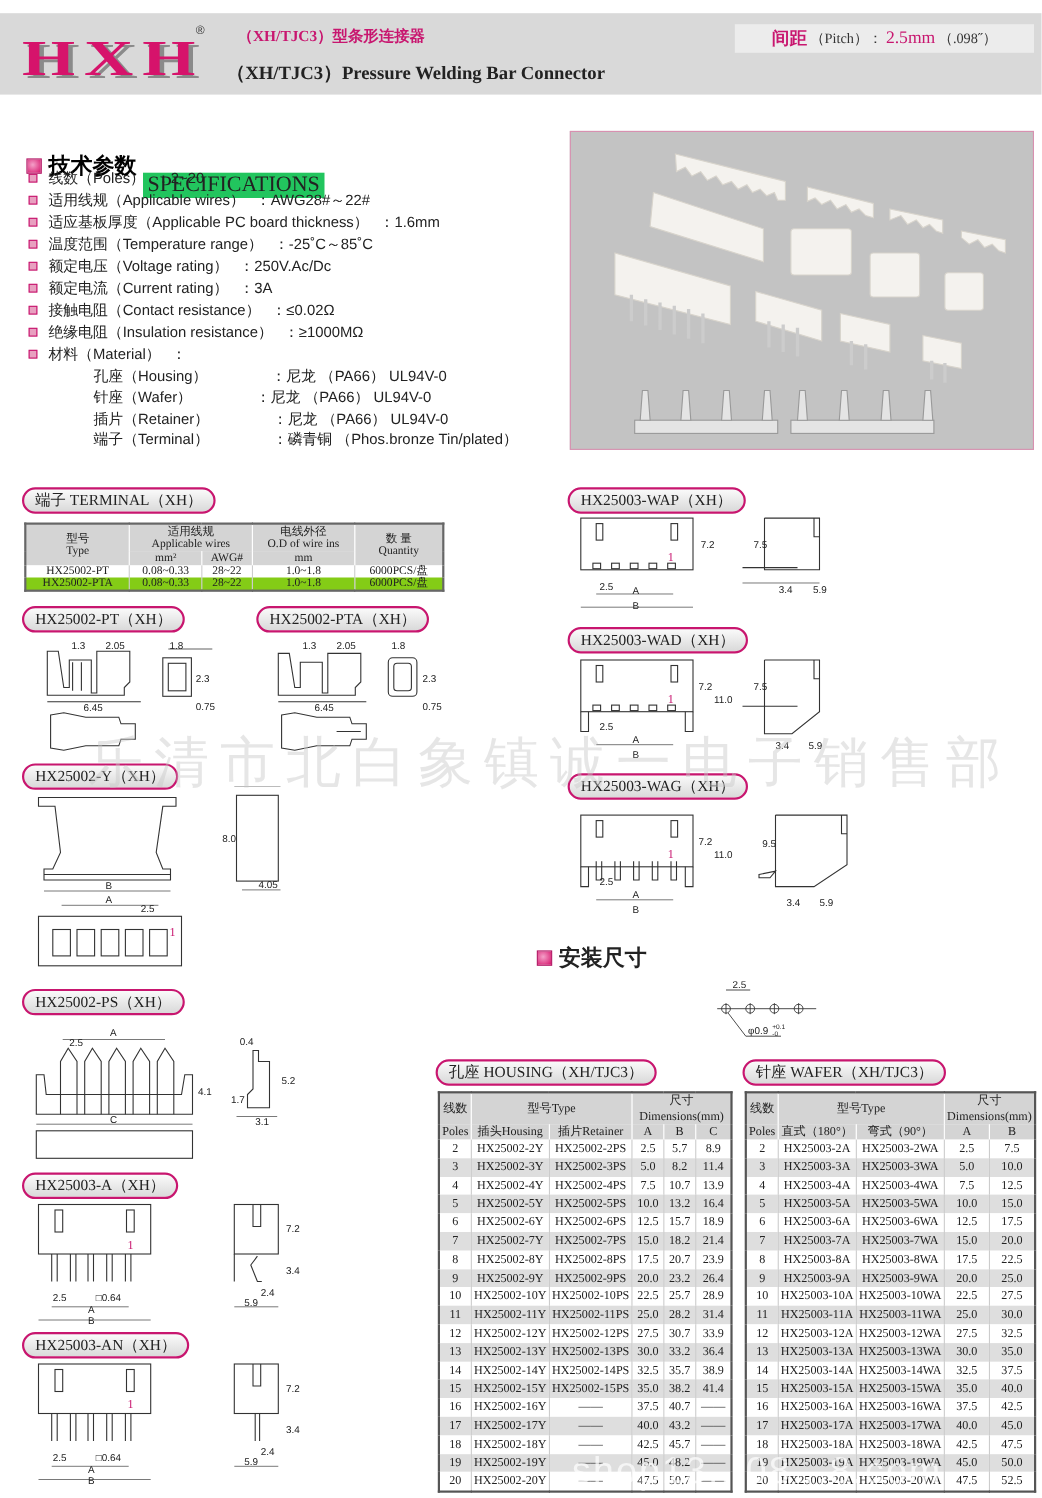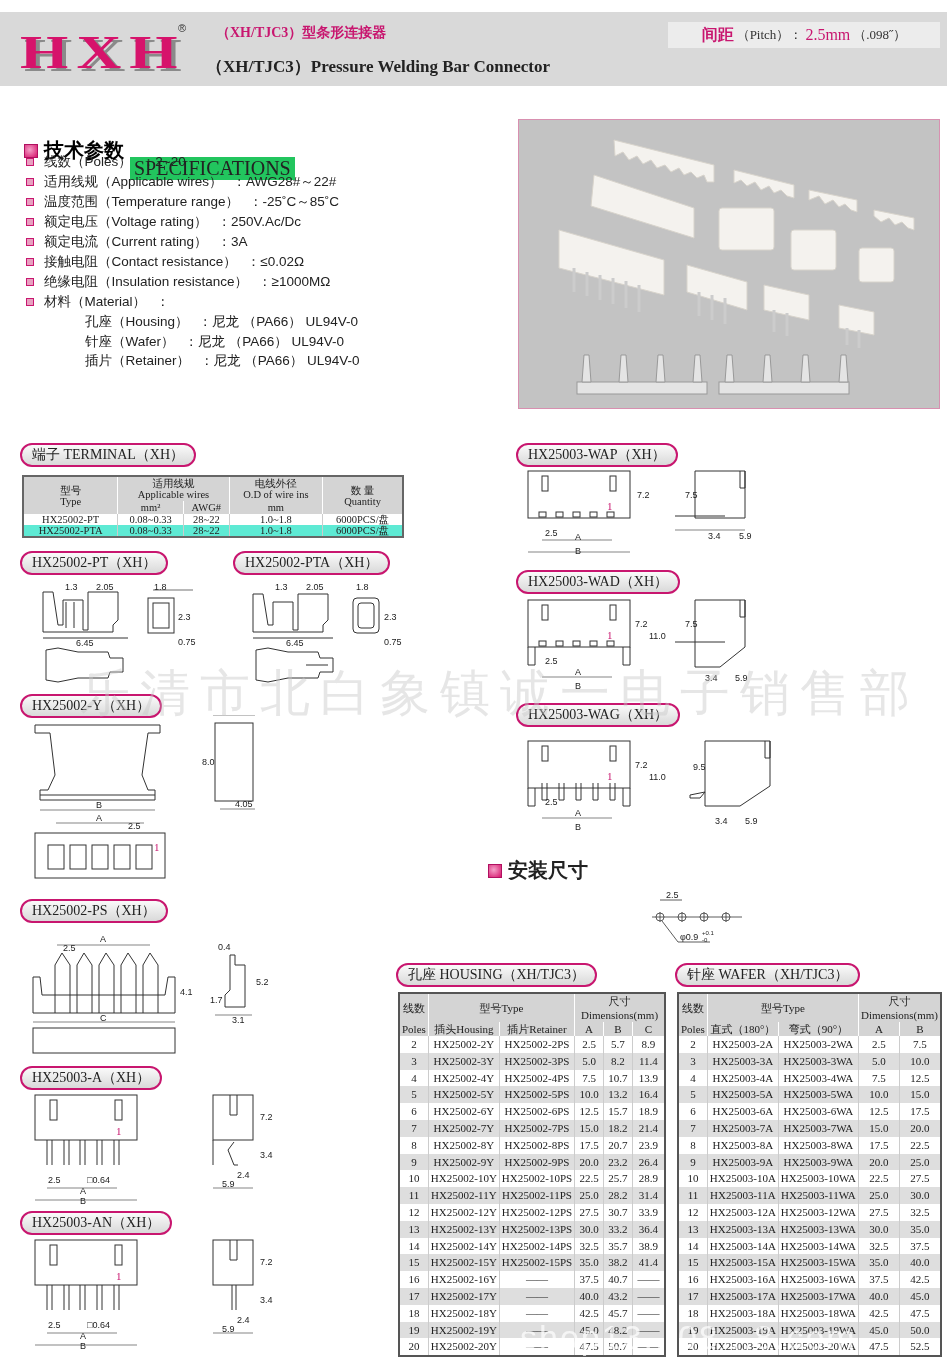--- a/index.html
+++ b/index.html
@@ -20,34 +20,34 @@
   .sec-title { display: flex; align-items: center; gap: 6px; }
   .sq-icon { width: 14px; height: 14px; background: radial-gradient(circle at 40% 40%, #f4a0c8, #d6136b); border: 1px solid #b01060; }
   .sec-cn { color: #000000; font-weight: bold; font-size: 20px; }
   .sec-en { background: #22c55e; font-family: "Liberation Serif", serif; font-size: 20px; padding: 0 4px; color: #222; margin-top: 36px; }
 
   
   .spec-list { left: 26px; top: 152px; font-size: 13.5px; line-height: 20px; }
   .spec-row { display: flex; align-items: center; height: 20px; }
   .bullet { width: 8px; height: 8px; background: #e8a0c0; border: 1px solid #c8166f; margin-right: 10px; }
   .spec-label { margin-right: 10px; }
-  .mat-row { display: flex; height: 19.5px; align-items: flex-start; padding-left: 59px; }
+  .mat-row { display: flex; height: 19.5px; align-items: flex-end; padding-left: 59px; gap: 48px; }
 
   
   .photo { left: 518px; top: 119px; width: 422px; height: 290px; background: #c3c3c3; border: 1px solid #d890b0; }
 
   
   .pill { border: 2px solid #c8166f; border-radius: 14px; background: linear-gradient(#fafafa, #d9d9d9); font-family: "Liberation Serif", serif; font-size: 14px; padding: 1px 10px; color: #222; white-space: nowrap; display: inline-block; }
 
   
   table { border-collapse: collapse; font-family: "Liberation Serif", serif; }
   .term-table { left: 22px; top: 475px; width: 382px; font-size: 10.5px; border: 2px solid #666; }
   .term-table th { background: #d4d4d4; font-weight: normal; text-align: center; line-height: 11px; padding: 1px 2px; border-right: 1px solid #fff; }
   .term-table td { text-align: center; padding: 0 3px; line-height: 11px; background: #fff; border-right: 1px solid #ccc; }
-  .term-table tr.alt td { background: #5eead4; }
+  .term-table tr.alt td { background: #84cc16; }
 
   
   .dtable { font-size: 11px; border: 2px solid #555; }
   .dtable th { background: #d4d4d4; font-weight: normal; line-height: 14px; padding: 0 2px; text-align: center; border-right: 1px solid #fff; }
   .dtable td { line-height: 16.8px; text-align: center; padding: 0 2px; border-right: 1px solid #ccc; white-space: nowrap; }
   .dtable tr.even td { background: #fff; }
   .dtable tr.odd td { background: #dedede; }
   .housing-table { left: 398px; top: 992px; width: 268px; }
   .wafer-table { left: 677px; top: 992px; width: 260px; }
 
@@ -86,20 +86,25 @@
       <span class="spec-label">线数（Poles）</span>
       <span>：2~20</span>
     </div>
   <div class="spec-row">
       <span class="bullet"></span>
       <span class="spec-label">适用线规（Applicable wires）</span>
       <span>：AWG28#～22#</span>
     </div>
   <div class="spec-row">
       <span class="bullet"></span>
+      <span class="spec-label">适应基板厚度（Applicable PC board thickness）</span>
+      <span>：1.6mm</span>
+    </div>
+  <div class="spec-row">
+      <span class="bullet"></span>
       <span class="spec-label">温度范围（Temperature range）</span>
       <span>：-25˚C～85˚C</span>
     </div>
   <div class="spec-row">
       <span class="bullet"></span>
       <span class="spec-label">额定电压（Voltage rating）</span>
       <span>：250V.Ac/Dc</span>
     </div>
   <div class="spec-row">
       <span class="bullet"></span>
@@ -125,20 +130,24 @@
       <span class="spec-label">孔座（Housing）</span>
       <span>：尼龙 （PA66） UL94V-0</span>
     </div>
   <div class="mat-row">
       <span class="spec-label">针座（Wafer）</span>
       <span>：尼龙 （PA66） UL94V-0</span>
     </div>
   <div class="mat-row">
       <span class="spec-label">插片（Retainer）</span>
       <span>：尼龙 （PA66） UL94V-0</span>
+    </div>
+  <div class="mat-row">
+      <span class="spec-label">端子（Terminal）</span>
+      <span>：磷青铜 （Phos.bronze Tin/plated）</span>
     </div>
 </div>
 
 <div class="abs photo">
   <svg width="422" height="290" viewBox="0 0 422 290">
     <g fill="#f4f2ee" stroke="#d8d4cc" stroke-width="1">
 
       <path d="M95 20 L195 45 L195 62 L188 62 L185 55 L178 58 L172 52 L165 55 L160 48 L152 52 L146 45 L138 48 L132 40 L124 44 L118 36 L110 40 L104 32 L96 36 Z"></path>
       <path d="M215 50 L275 65 L275 78 L268 76 L262 70 L255 73 L250 66 L242 70 L236 62 L228 66 L222 60 L215 63 Z"></path>
       <path d="M290 70 L338 80 L338 92 L332 90 L326 84 L320 87 L314 80 L306 84 L300 76 L290 80 Z"></path>

